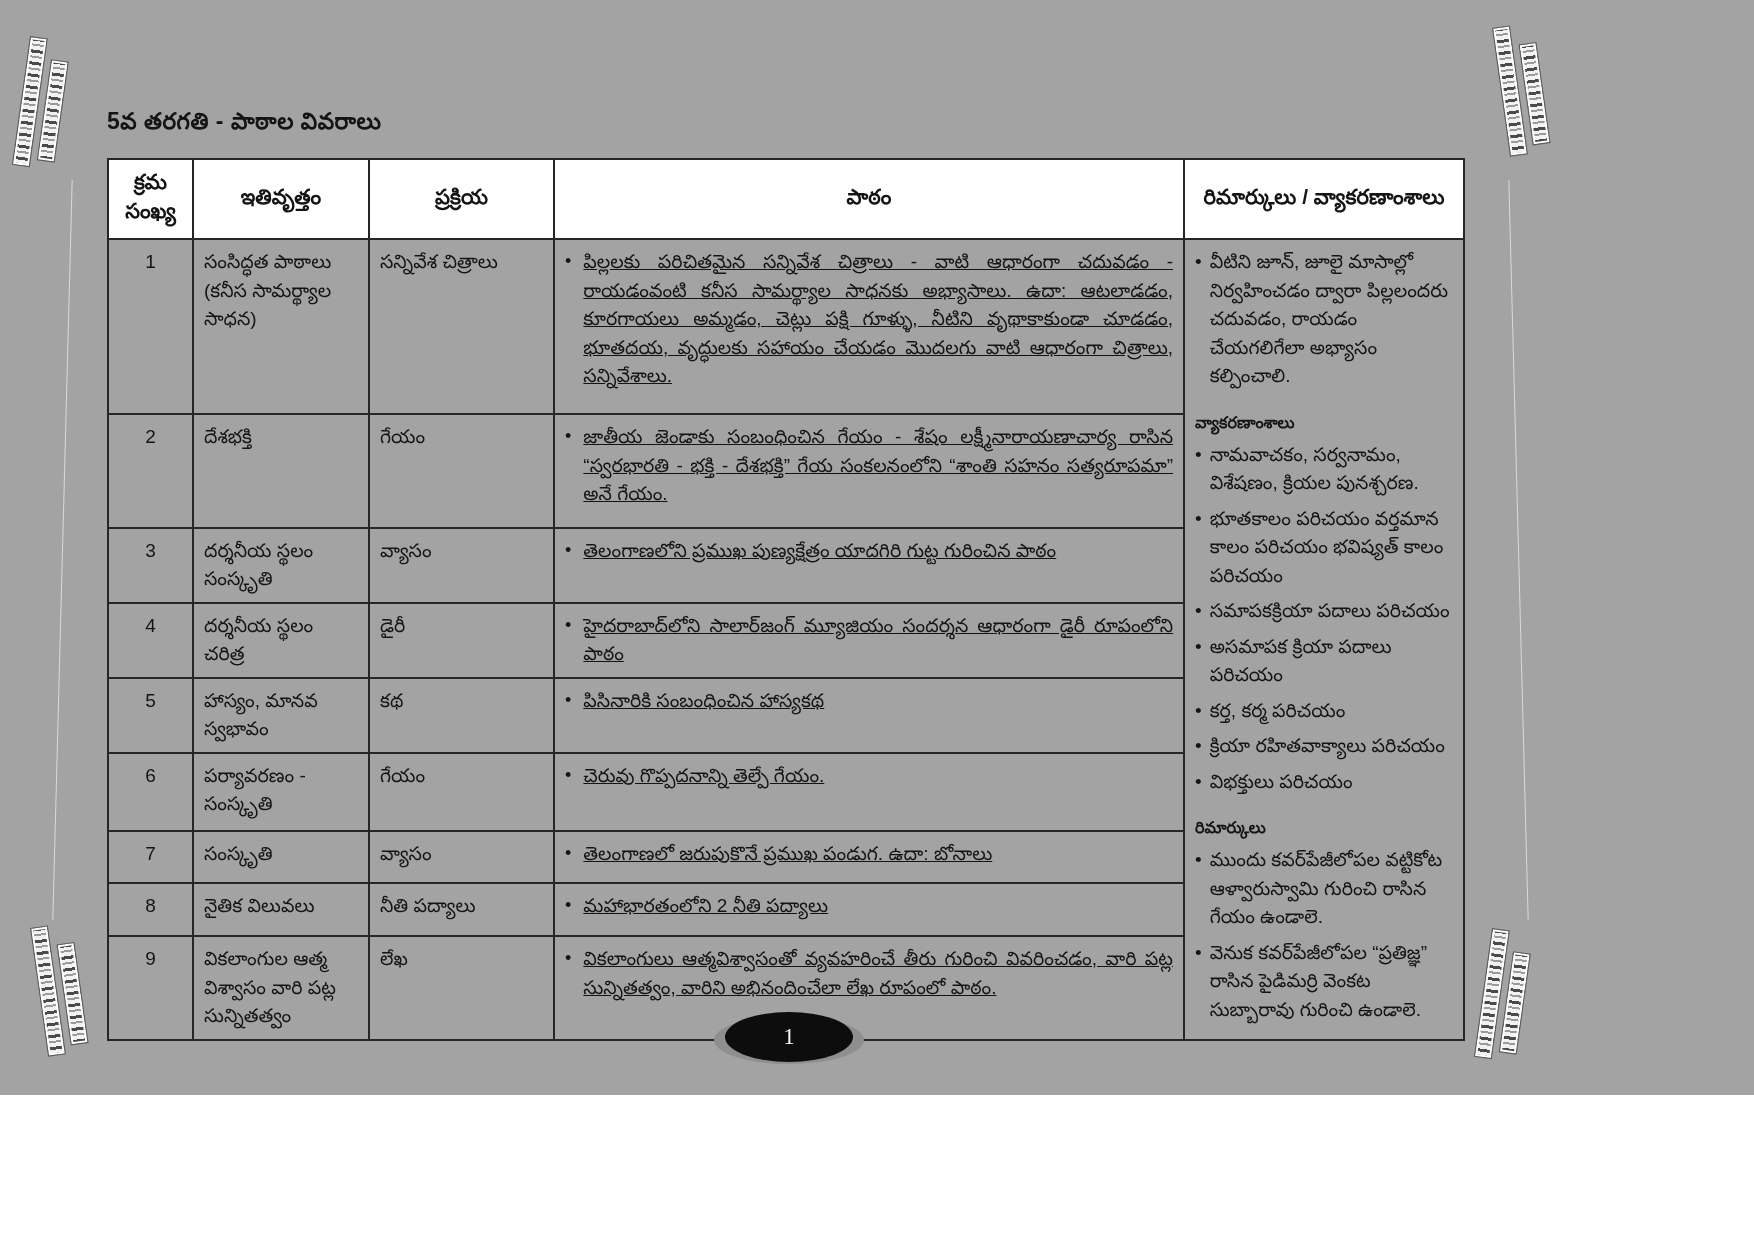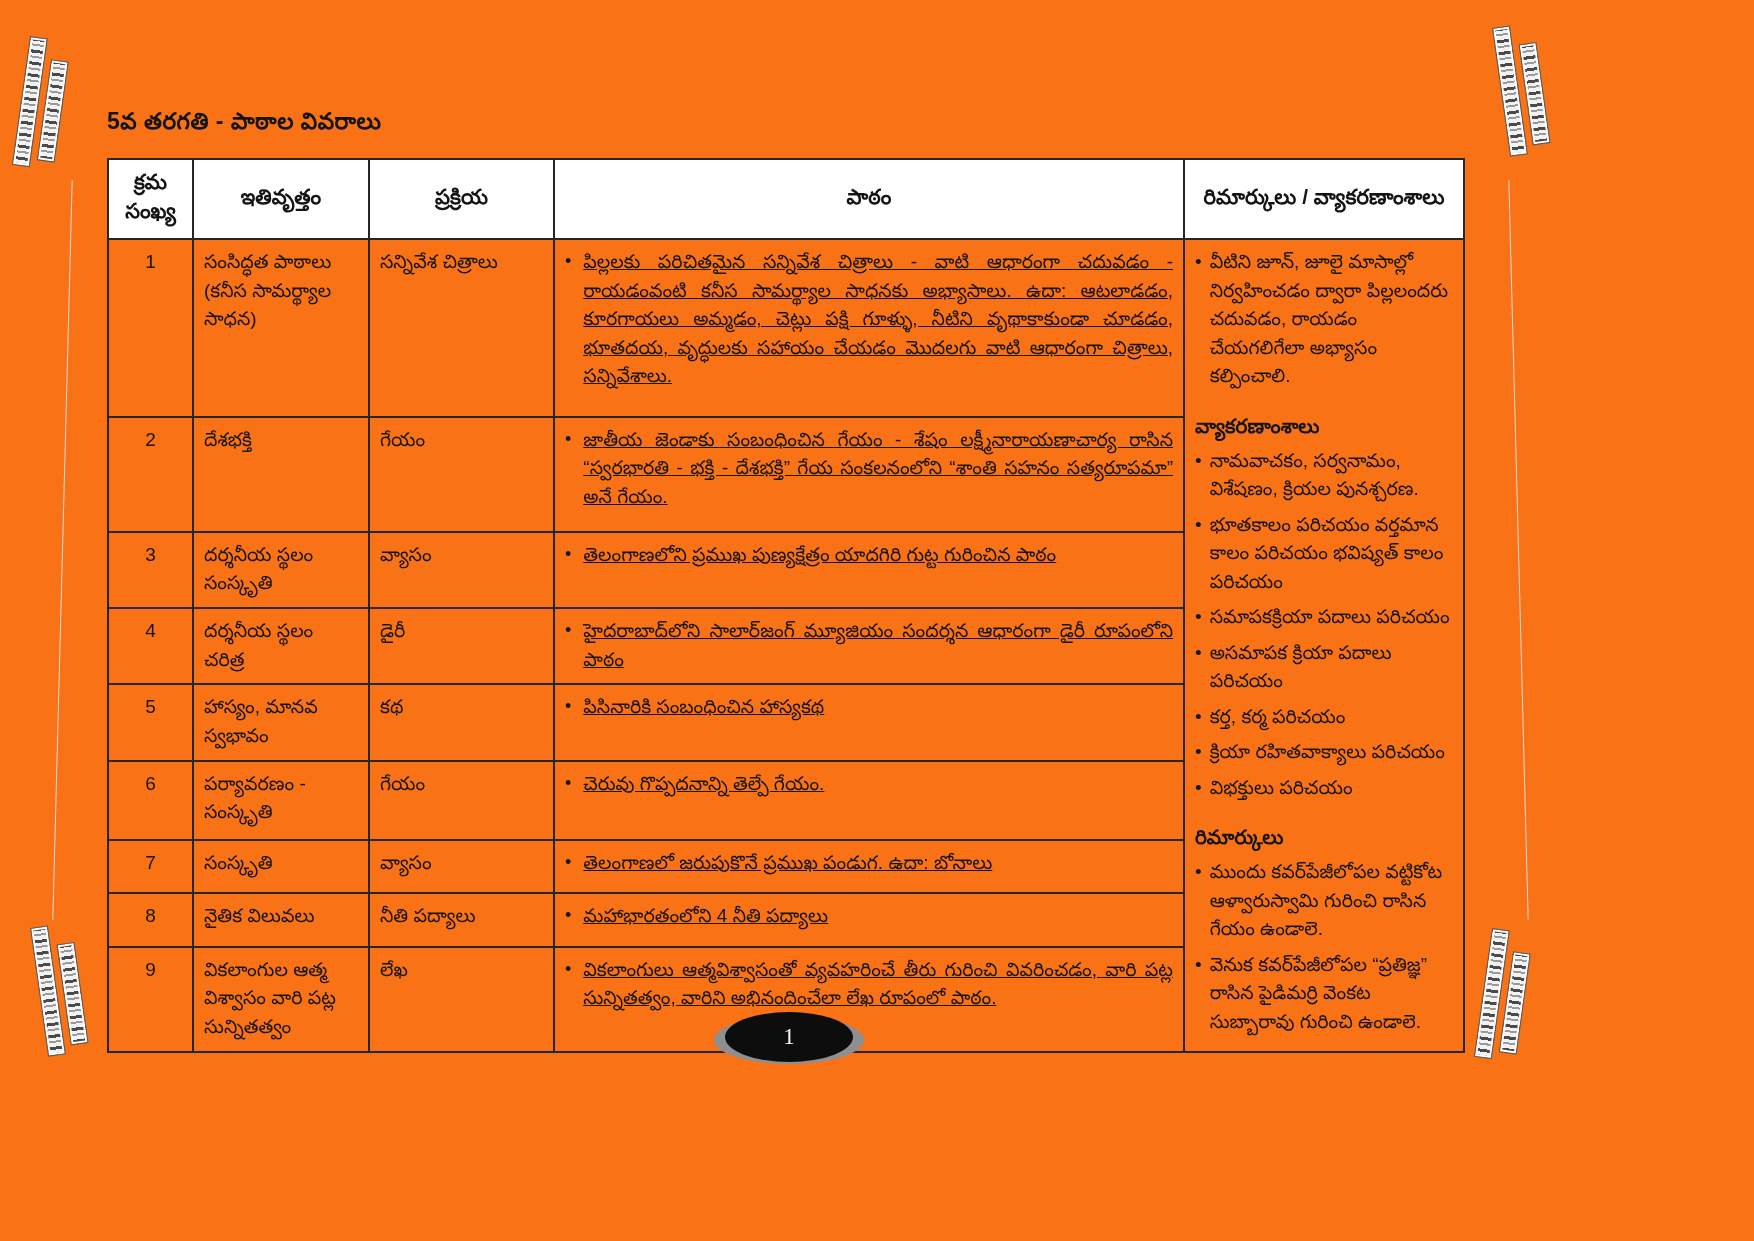--- a/index.html
+++ b/index.html
@@ -1,20 +1,20 @@
 <!DOCTYPE html>
 <html><head>
 <meta charset="utf-8">
 <style>
   html, body { margin: 0; padding: 0; background: #ffffff; }
   .page {
     position: relative;
     width: 1754px;
-    height: 1241px;
-    background: #f97316;
+    height: 1095px;
+    background: #a3a3a3;
     font-family: "Liberation Sans", sans-serif;
     color: #141414;
     overflow: hidden;
   }
 
   
   .orn-group { position: absolute; }
   .orn {
     position: absolute;
     width: 16px;
@@ -92,21 +92,21 @@
   tr.r9 { height: 95px; }
 
   .bullet-line { display: flex; gap: 12px; }
   .bullet-line .bullet { flex: 0 0 auto; font-size: 18px; }
   .bullet-line .btext { text-align: justify; text-decoration: underline; }
 
   
   td.remarks { font-size: 18px; line-height: 1.45; padding: 10px 10px 8px 12px; }
   .rline { display: flex; gap: 8px; margin-bottom: 7px; }
   .rline .bullet { flex: 0 0 auto; }
-  .rhead { font-weight: bold; margin: 20px 0 6px 0; font-size: 20px; }
+  .rhead { font-weight: bold; margin: 20px 0 6px 0; font-size: 16px; }
 
   
   .page-num-wrap {
     position: absolute;
     left: 789px;
     top: 1012px;
     transform: translateX(-50%);
     width: 150px;
     height: 54px;
   }
@@ -298,21 +298,21 @@
           </div>
         </td>
       </tr>
       <tr class="r8">
         <td class="serial">8</td>
         <td class="theme">నైతిక విలువలు</td>
         <td class="process">నీతి పద్యాలు</td>
         <td class="lesson">
           <div class="bullet-line">
             <span class="bullet">•</span>
-            <span class="btext">మహాభారతంలోని 4 నీతి పద్యాలు</span>
+            <span class="btext">మహాభారతంలోని 2 నీతి పద్యాలు</span>
           </div>
         </td>
       </tr>
       <tr class="r9">
         <td class="serial">9</td>
         <td class="theme">వికలాంగుల ఆత్మ విశ్వాసం వారి పట్ల సున్నితత్వం</td>
         <td class="process">లేఖ</td>
         <td class="lesson">
           <div class="bullet-line">
             <span class="bullet">•</span>

